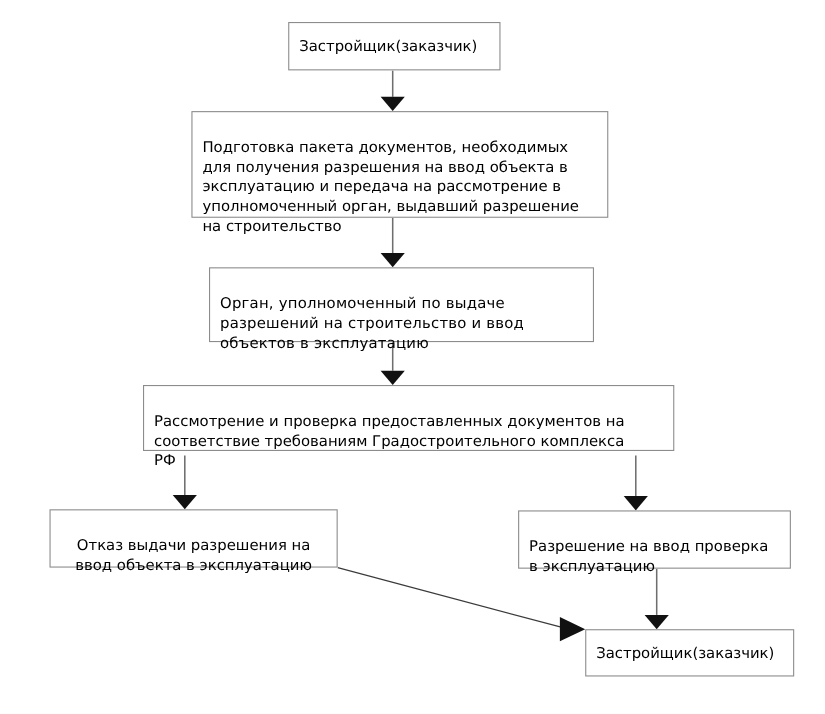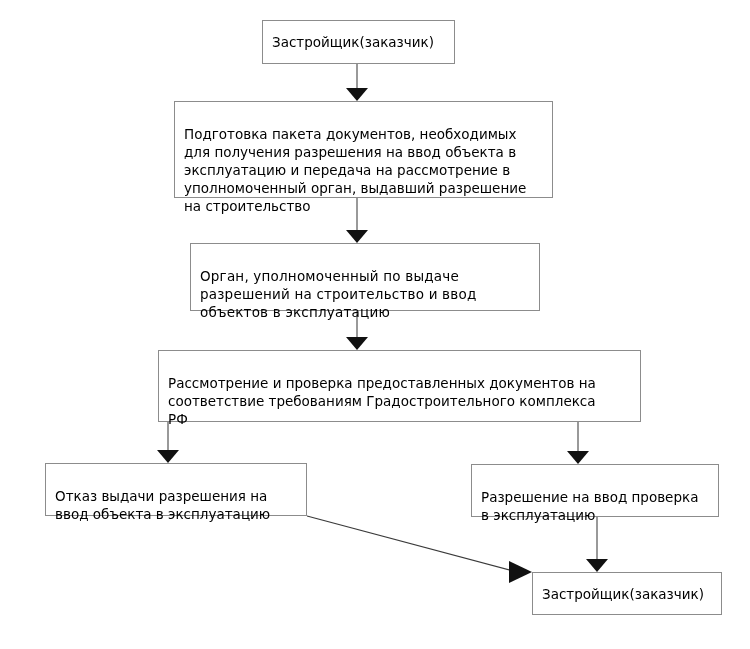--- a/index.html
+++ b/index.html
@@ -116,27 +116,27 @@
   </div>
 
   <div class="node thin" style="left:174px; top:101px; width:379px; height:97px;">
     <span>Подготовка пакета документов, необходимых
 для получения разрешения на ввод объекта в
 эксплуатацию и передача на рассмотрение в
 уполномоченный орган, выдавший разрешение
 на строительство</span>
   </div>
 
-  <div class="node thin" style="left:130px; top:350px; width:483px; height:72px;margin-left:28px;">
+  <div class="node thin" style="left:130px; top:350px; width:483px; height:60px;">
     <span>Рассмотрение и проверка предоставленных документов на
 соответствие требованиям Градостроительного комплекса
 РФ</span>
   </div>
 
-  <div class="node thin" style="left:45px; top:463px; width:262px; height:53px;">
+  <div class="node thin" style="left:45px; top:463px; width:262px; height:53px;text-align:center;">
     <span>Отказ выдачи разрешения на
 ввод объекта в эксплуатацию</span>
   </div>
 
   <div class="node thin" style="left:471px; top:464px; width:248px; height:53px;">
     <span>Разрешение на ввод проверка
 в эксплуатацию</span>
   </div>
 
 

